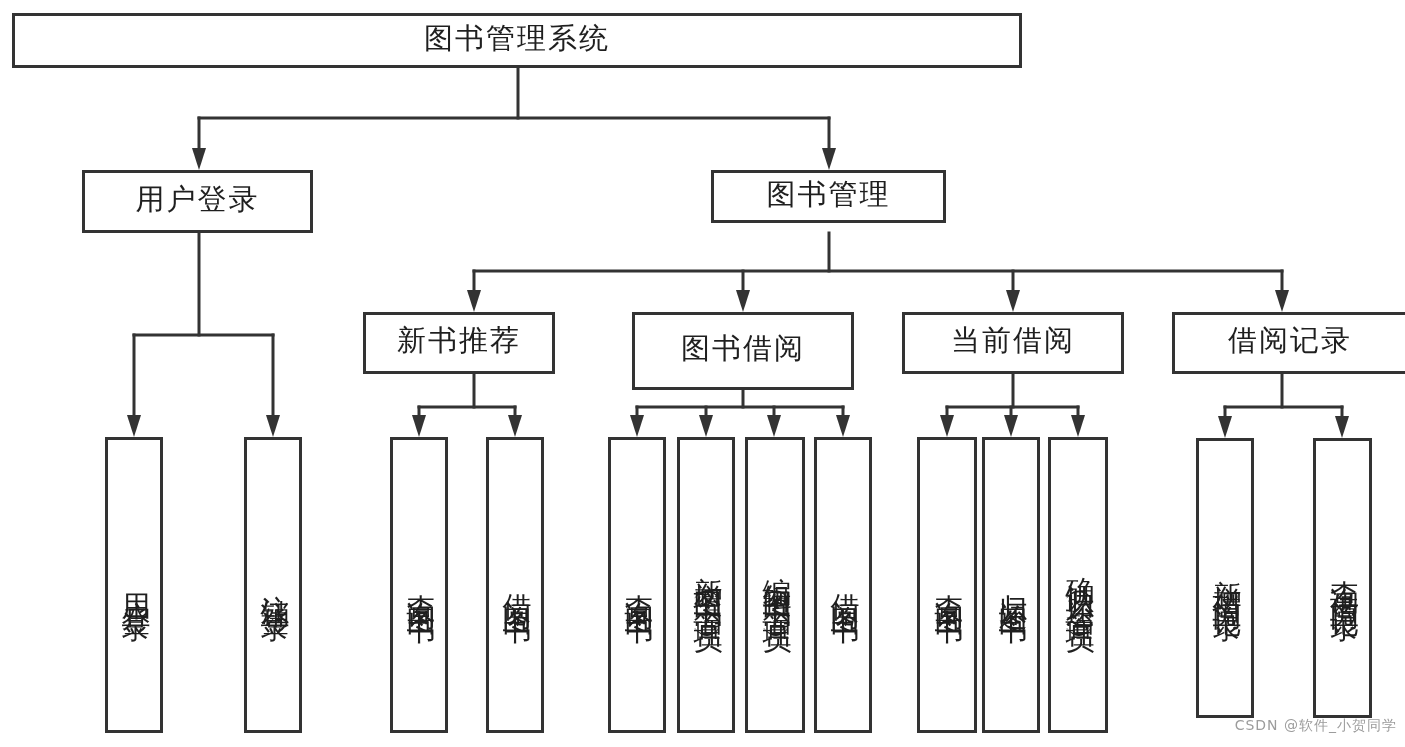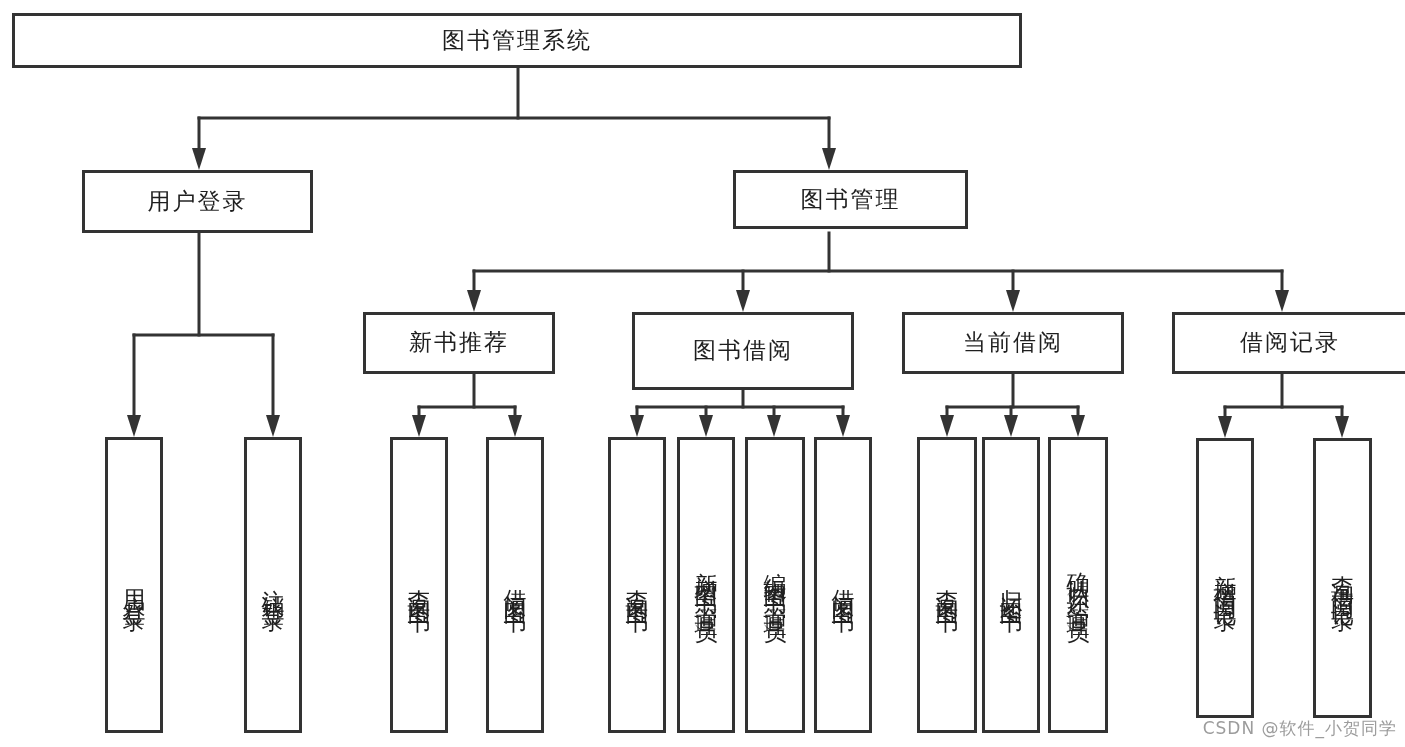--- a/index.html
+++ b/index.html
@@ -18,37 +18,38 @@
     width: 1405px; height: 747px;
   }
   .node {
     position: absolute;
     box-sizing: border-box;
     border: 3px solid #333333;
     background: #ffffff;
     display: flex;
     align-items: center;
     justify-content: center;
-    font-size: 23px;
+    font-size: 29px;
     line-height: 1.1;
+    font-family: Liberation Mono, monospace;
   }
   .hnode .label {
     letter-spacing: 2px;
     white-space: nowrap;
   }
   .vnode .label {
     writing-mode: vertical-rl;
     letter-spacing: 7px;
     line-height: 1;
   }
   .watermark {
     position: absolute;
     right: 8px;
     top: 717px;
-    font-size: 17px;
+    font-size: 14px;
     letter-spacing: 1px;
     color: #9c9c9c;
     white-space: nowrap;
   }
 </style>
 </head>
 <body>
 
 <div class="stage">
 
@@ -130,21 +131,21 @@
     </g>
   </svg>
 
   <div class="node hnode" style="left:12px;top:13px;width:1010px;height:55px">
     <span class="label">图书管理系统</span>
   </div>
 
   <div class="node hnode" style="left:82px;top:170px;width:231px;height:63px">
     <span class="label">用户登录</span>
   </div>
-  <div class="node hnode" style="left:733px;top:170px;width:235px;height:59px">
+  <div class="node hnode" style="left:711px;top:170px;width:235px;height:53px">
     <span class="label">图书管理</span>
   </div>
 
   <div class="node hnode" style="left:363px;top:312px;width:192px;height:62px">
     <span class="label">新书推荐</span>
   </div>
   <div class="node hnode" style="left:632px;top:312px;width:222px;height:78px">
     <span class="label">图书借阅</span>
   </div>
   <div class="node hnode" style="left:902px;top:312px;width:222px;height:62px">

